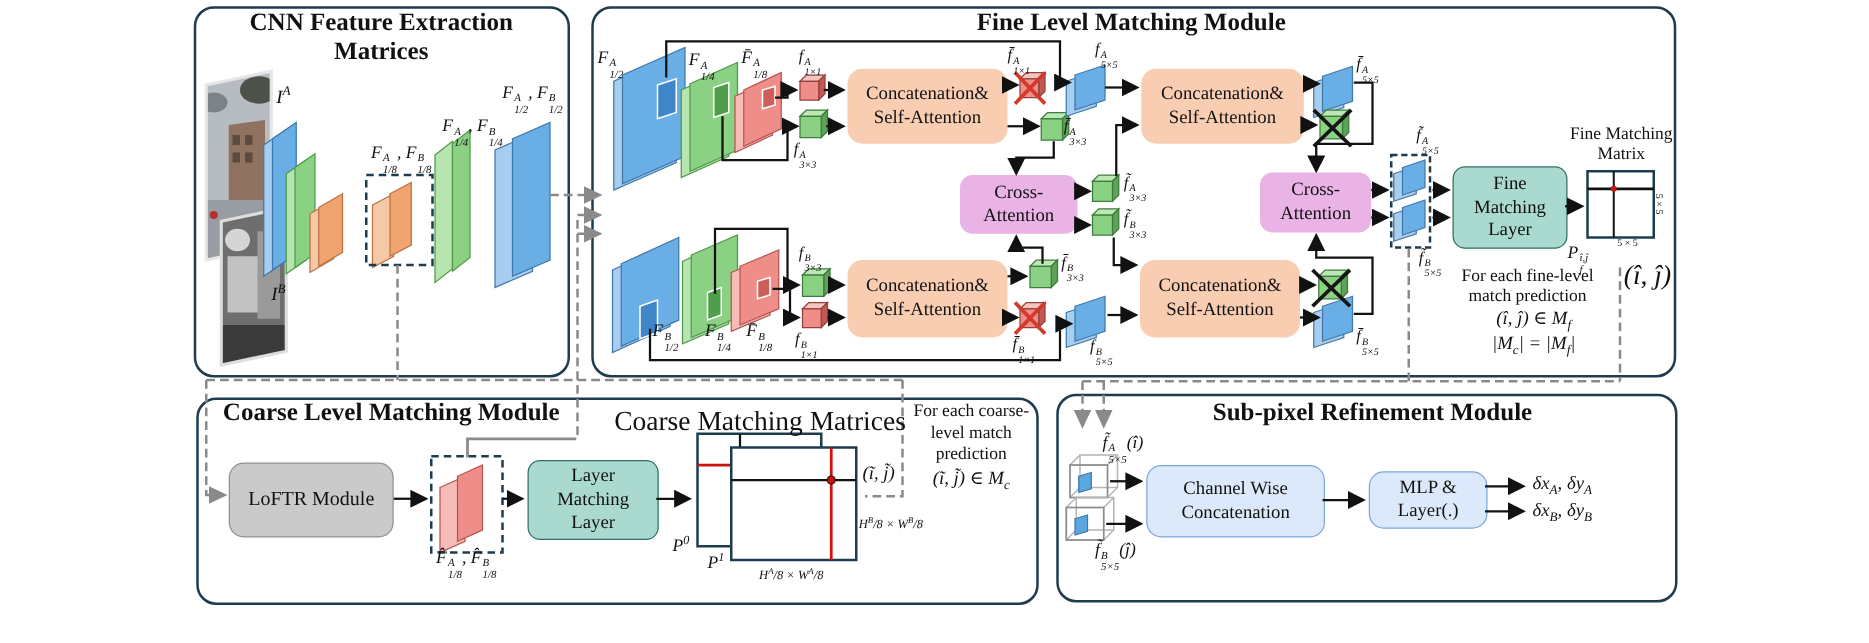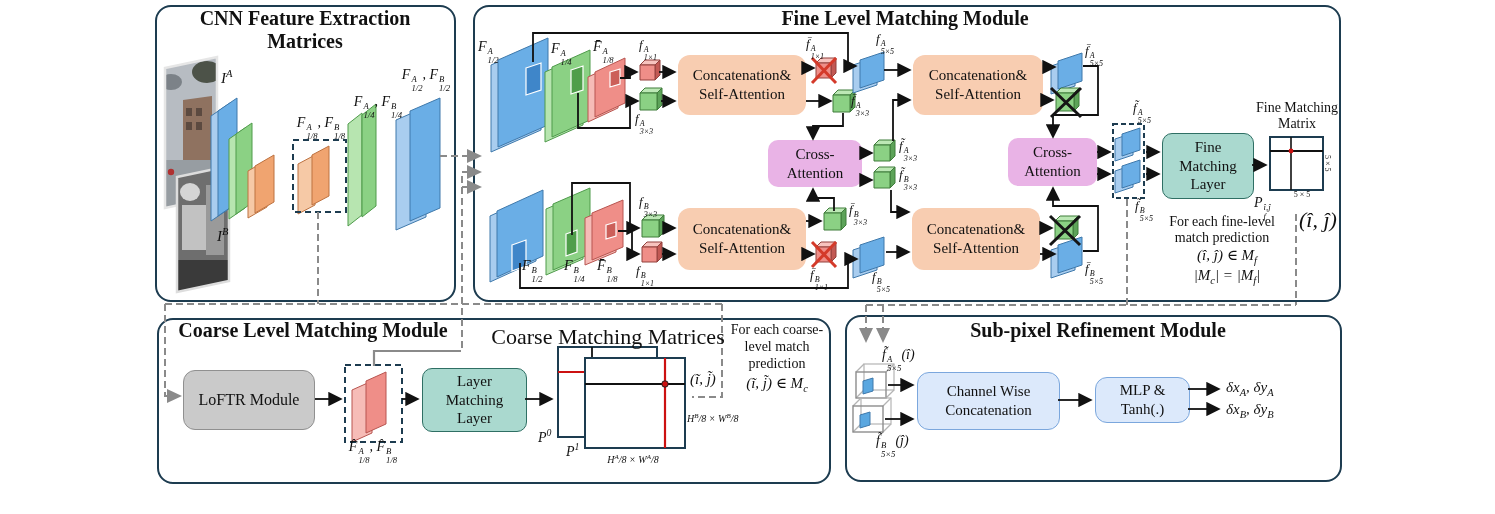--- a/index.html
+++ b/index.html
@@ -72,21 +72,21 @@
     <span>Layer</span>
       <span>Matching</span>
       <span>Layer</span>
     </div>
   <div class="cbox blueb" style="left:917px;top:372px;width:141px;height:56px">
     <span>Channel Wise</span>
       <span>Concatenation</span>
     </div>
   <div class="cbox blueb" style="left:1095px;top:377px;width:93px;height:44px">
     <span>MLP &amp;</span>
-      <span>Tanh(.)</span>
+      <span>Layer(.)</span>
     </div>
 
   <svg id="overlay" width="1495" height="514">
       <defs>
  <marker id="ab" markerWidth="8" markerHeight="8" refX="6.5" refY="4" orient="auto">
           <path d="M0,0L8,4L0,8Z" fill="#111111"></path>
         </marker>
  <marker id="ag" markerWidth="8" markerHeight="8" refX="6" refY="4" orient="auto">
           <path d="M0,0.5L7.5,4L0,7.5Z" fill="#8a8a8a"></path>
         </marker>

